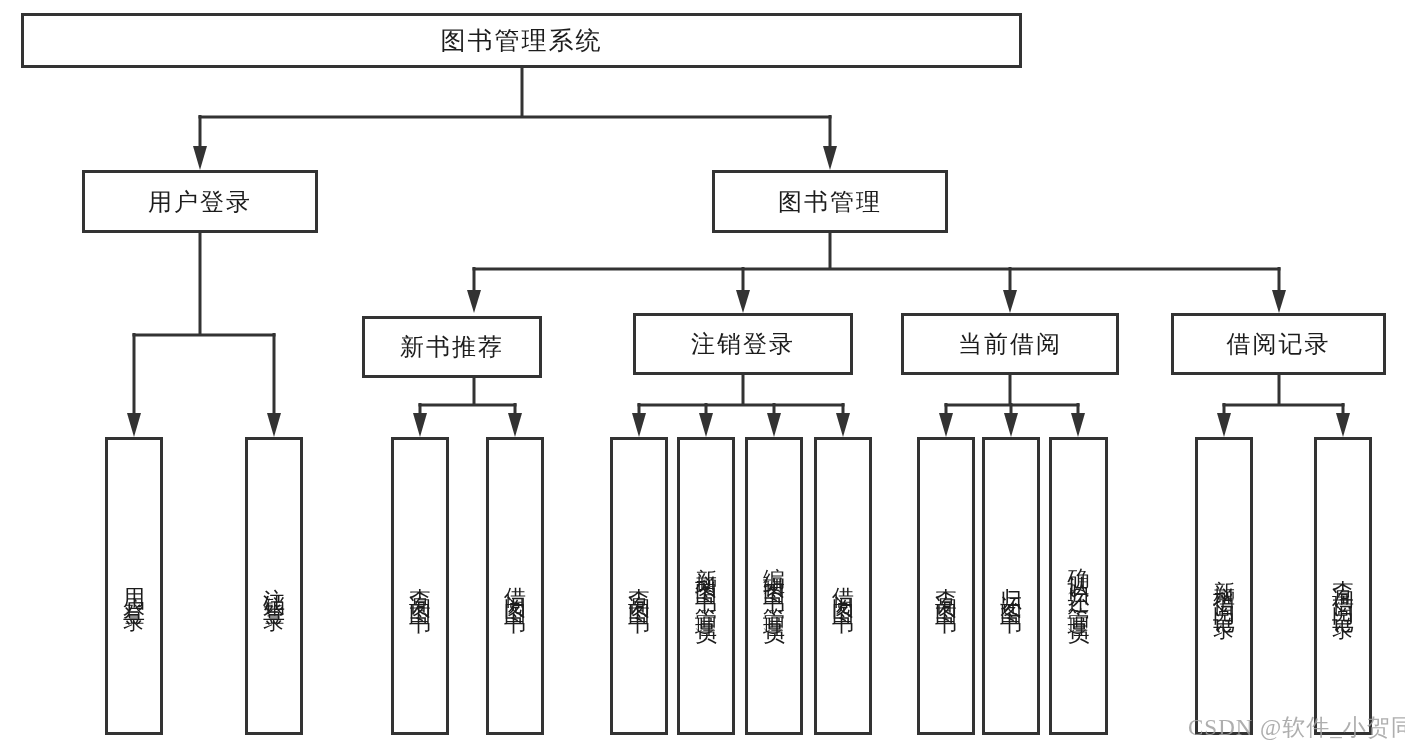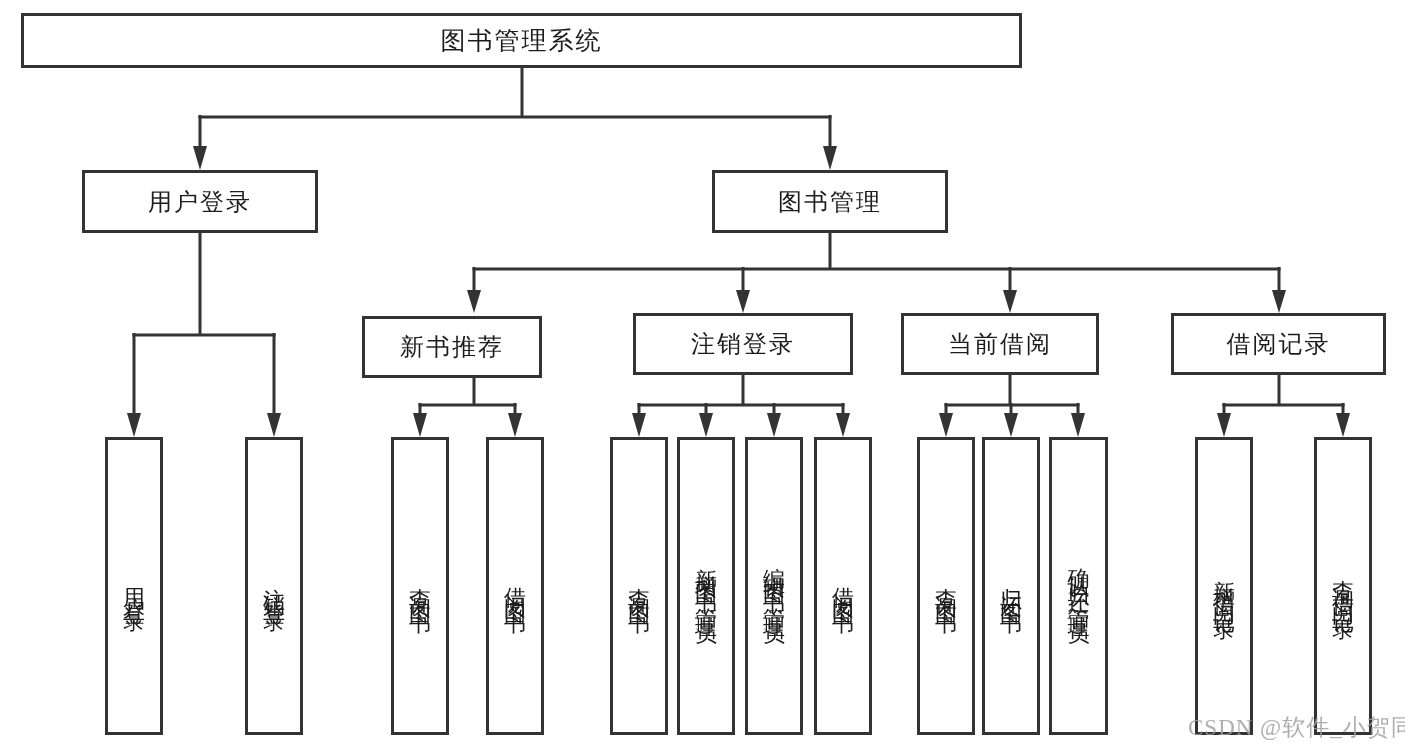--- a/index.html
+++ b/index.html
@@ -138,21 +138,21 @@
     </g>
   </svg>
 
   <div class="box root" style="left:21px; top:13px; width:1001px; height:55px;">图书管理系统</div>
 
   <div class="box node" style="left:82px; top:170px; width:236px; height:63px;">用户登录</div>
   <div class="box node" style="left:712px; top:170px; width:236px; height:63px;text-align:right;">图书管理</div>
 
   <div class="box node" style="left:362px; top:316px; width:180px; height:62px;">新书推荐</div>
   <div class="box node" style="left:633px; top:313px; width:220px; height:62px;">注销登录</div>
-  <div class="box node" style="left:901px; top:313px; width:198px; height:62px;">当前借阅</div>
+  <div class="box node" style="left:901px; top:313px; width:218px; height:62px;">当前借阅</div>
   <div class="box node" style="left:1171px; top:313px; width:215px; height:62px;">借阅记录</div>
 
   <div class="box leaf" style="left:105px; top:437px; width:58px; height:298px;">用户登录</div>
   <div class="box leaf" style="left:245px; top:437px; width:58px; height:298px;">注销登录</div>
 
   <div class="box leaf" style="left:391px; top:437px; width:58px; height:298px;">查询图书</div>
   <div class="box leaf" style="left:486px; top:437px; width:58px; height:298px;">借阅图书</div>
 
   <div class="box leaf" style="left:610px; top:437px; width:58px; height:298px;">查询图书</div>
   <div class="box leaf" style="left:677px; top:437px; width:58px; height:298px;">新增图书（管理员）</div>

